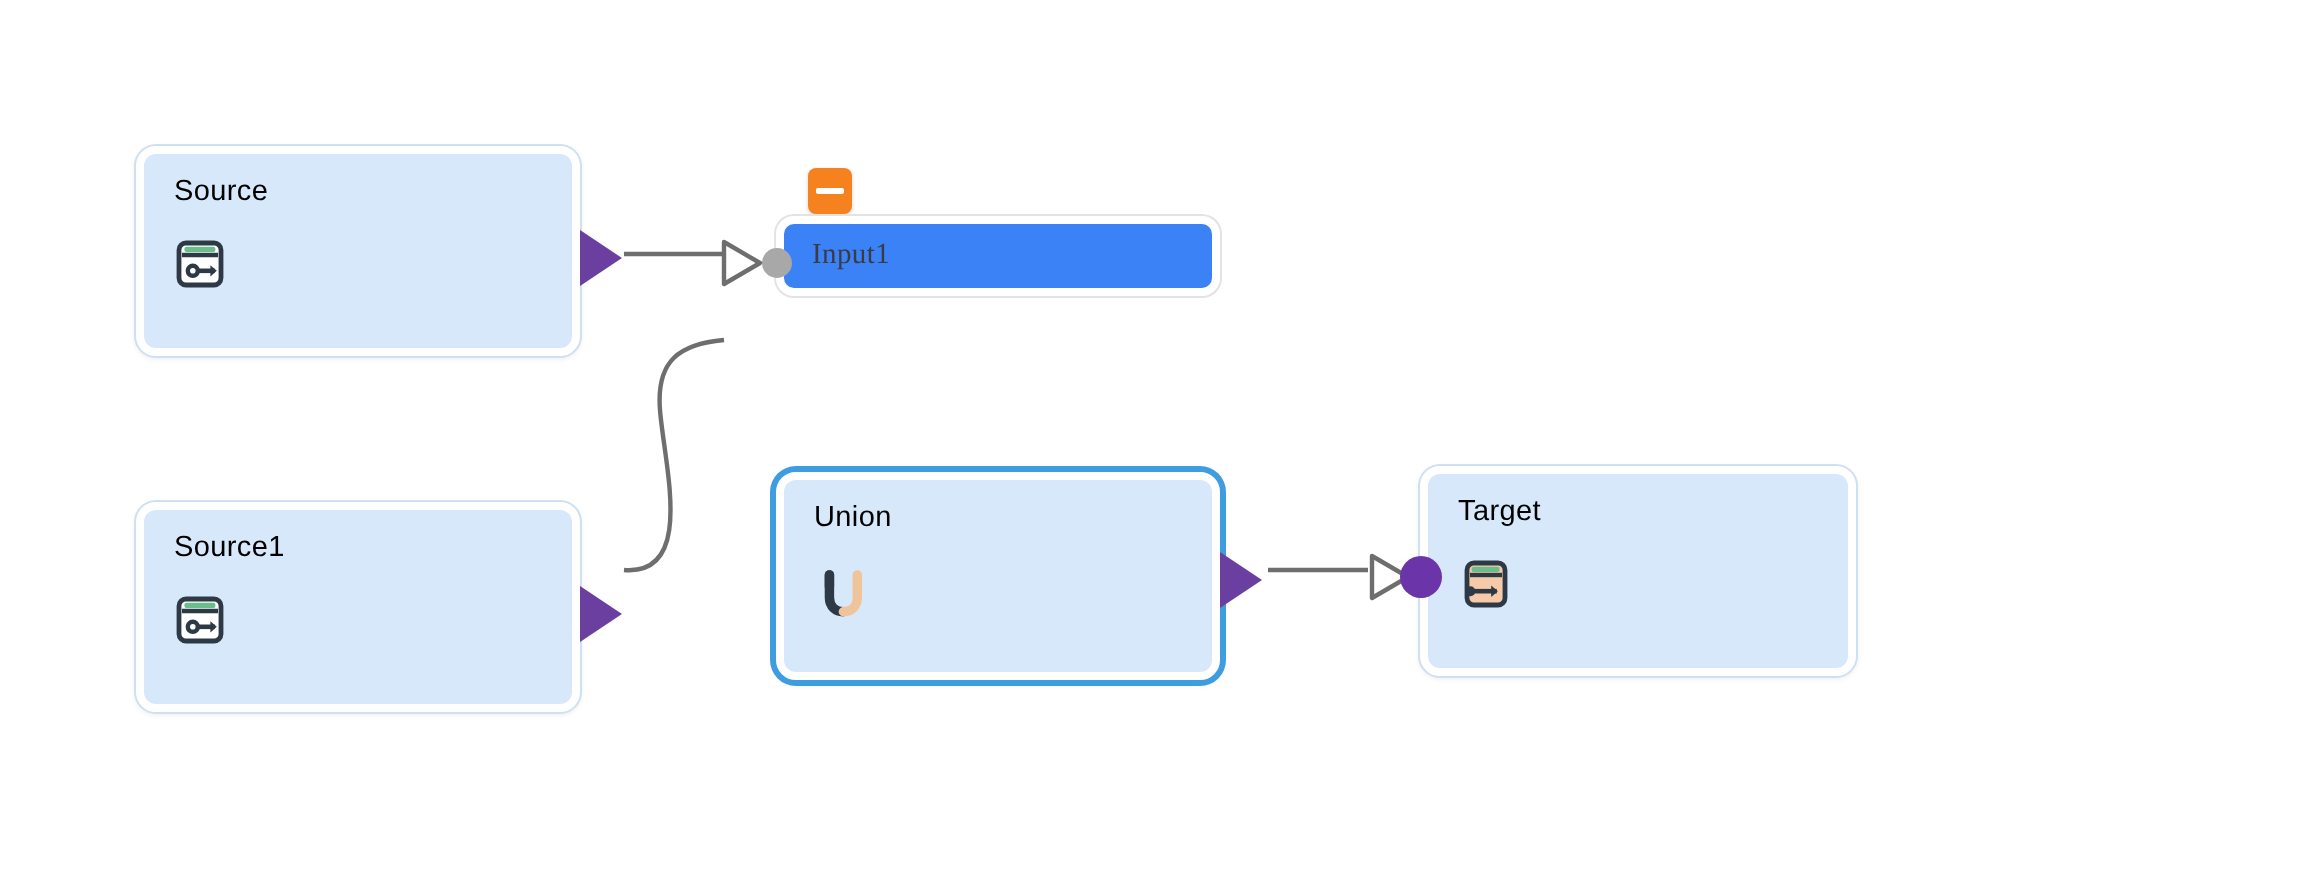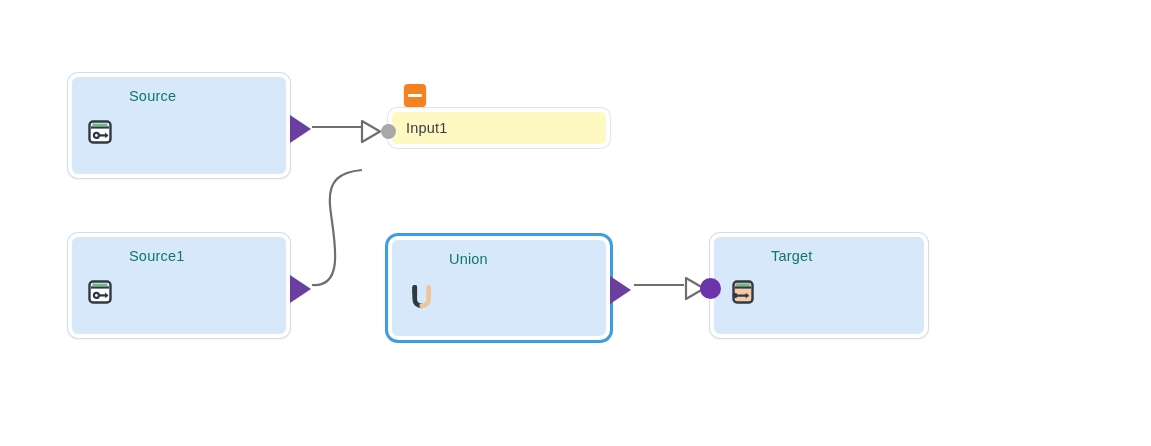--- a/index.html
+++ b/index.html
@@ -19,34 +19,35 @@
     border:4px solid #ffffff;
     border-radius:10px;
     box-shadow:0 0 0 1px #cfe0f0, 0 1px 3px rgba(0,0,0,.10);
   }
   .node.selected{
     border:4px solid #ffffff;
     box-shadow:0 0 0 3px #3e9de0, 0 1px 4px rgba(0,0,0,.16);
   }
   .node-title{
     position:absolute;left:15px;top:11px;
-    font-size:14.5px;color:#0f766e;letter-spacing:.2px;white-space:nowrap;margin-left:42px;
+    font-size:14.5px;color:#000000;letter-spacing:.2px;white-space:nowrap;
   }
   .node-icon{position:absolute;left:15px;top:41px;width:28px;height:28px;}
 
   
   #group-panel{position:absolute;left:388px;top:108px;width:222px;}
   .grp-row{
     position:relative;box-sizing:border-box;
     height:40px;width:222px;
-    background:#fef9c3;
+    background:#3b82f6;
     border:4px solid #ffffff;
     border-radius:9px;
     box-shadow:0 0 0 1px #e3e3e3;
     margin-bottom:4px;
+    font-family:Liberation Serif, serif;
   }
   .grp-label{
     position:absolute;left:14px;top:50%;transform:translateY(-50%);
     font-size:14.5px;color:#3b3b46;white-space:nowrap;letter-spacing:.2px;
   }
   
   #collapse-btn{
     position:absolute;left:404px;top:84px;width:22px;height:23px;
     background:#f5821f;border-radius:4px;
     box-shadow:0 1px 2px rgba(0,0,0,.18);
@@ -93,21 +94,21 @@
         <path d="M4 9.5 H22" stroke="#2d3a46" stroke-width="2.2"></path>
         <rect x="5.2" y="5.4" width="15.5" height="2.6" rx="1" fill="#6cbd8b"></rect>
         <circle cx="9.4" cy="17.4" r="2.5" fill="none" stroke="#2d3a46" stroke-width="2.2"></circle>
         <path d="M11.9 17.4 H20.4" stroke="#2d3a46" stroke-width="2.3"></path>
         <path d="M18.2 14.6 L21.4 17.4 L18.2 20.2 Z" fill="#2d3a46"></path>
       </svg>
     </div>
     <div class="tri-out" style="left:218px;top:38px;"></div>
   </div>
 
-  <div class="node" id="node-source1" style="left:68px;top:233px;width:222px;height:105px;">
+  <div class="node" id="node-source1" style="left:68px;top:251px;width:222px;height:105px;">
     <div class="node-title">Source1</div>
     <div class="node-icon">
       <svg viewBox="0 0 28 28" width="28" height="28">
         <rect x="2.5" y="3.5" width="21" height="21" rx="3.5" ry="3.5" fill="#ffffff" stroke="#2d3a46" stroke-width="2.4"></rect>
         <path d="M4 9.5 H22" stroke="#2d3a46" stroke-width="2.2"></path>
         <rect x="5.2" y="5.4" width="15.5" height="2.6" rx="1" fill="#6cbd8b"></rect>
         <circle cx="9.4" cy="17.4" r="2.5" fill="none" stroke="#2d3a46" stroke-width="2.2"></circle>
         <path d="M11.9 17.4 H20.4" stroke="#2d3a46" stroke-width="2.3"></path>
         <path d="M18.2 14.6 L21.4 17.4 L18.2 20.2 Z" fill="#2d3a46"></path>
       </svg>

